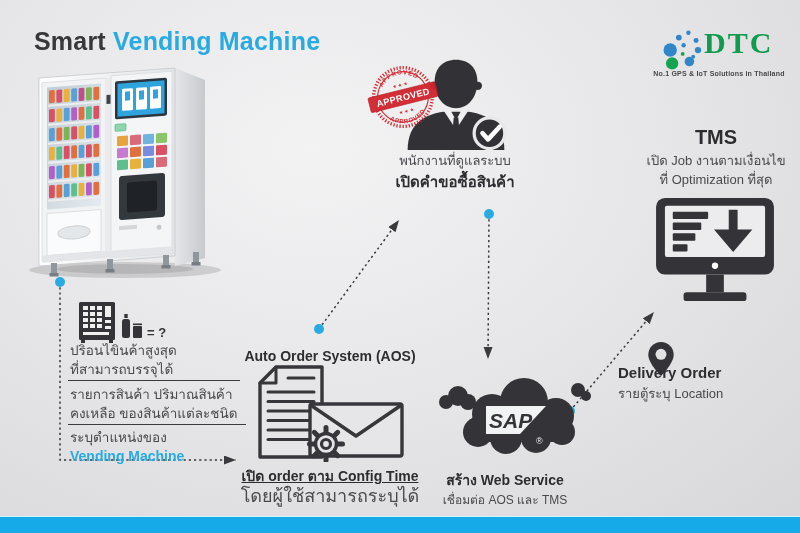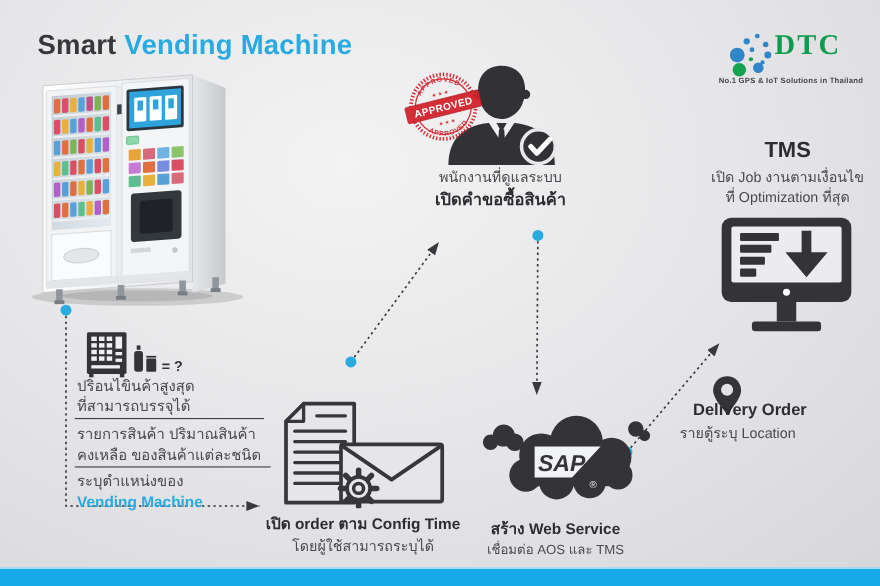--- a/index.html
+++ b/index.html
@@ -6,21 +6,21 @@
   .canvas{
     position:relative;width:800px;height:533px;overflow:hidden;
     font-family:"Liberation Sans","DejaVu Sans",sans-serif;
     background:radial-gradient(ellipse at 38% 28%, #f3f3f4 0%, #e7e7e9 45%, #d6d6d9 100%);
     padding-left:28px;
   }
   .abs{position:absolute;}
   .title{font-size:25px;font-weight:700;letter-spacing:.2px;}
   .title .t-dark{color:#38383a;}
   .title .t-blue{color:#29abe2;}
-  .logo-name{font-family:"Liberation Serif","DejaVu Serif",serif;font-weight:700;font-size:26px;color:#0f9c4e;letter-spacing:2px;}
+  .logo-name{font-family:"Liberation Serif","DejaVu Serif",serif;font-weight:700;font-size:30px;color:#0f9c4e;letter-spacing:2px;}
   .logo-tag{font-size:7px;font-weight:700;color:#47474a;text-align:center;letter-spacing:.2px;}
   .thai{font-size:13.5px;color:#4a4a4e;line-height:19px;margin:0;}
   .bold-dark{font-weight:700;color:#2d2d31;}
   .center{text-align:center;}
   .divider{border-top:1.6px solid #3c3c40;height:0;}
   .blue-strong{color:#29abe2;font-weight:700;font-size:14px;}
   .tms-title{font-size:20px;font-weight:700;color:#2d2d31;}
   .bottom-bar{left:0;bottom:0;width:800px;height:16px;background:#16aae9;border-top:1px solid #d6f3fd;}
   svg{display:block;}
   .stamp{transform:rotate(-14deg);opacity:.95;}
@@ -285,20 +285,21 @@
       <rect x="19" y="38" width="23" height="7.5" rx="1"></rect>
       <rect x="19" y="49" width="15" height="7.5" rx="1"></rect>
       <rect x="76" y="14" width="9" height="22"></rect>
       <polygon points="61,34 100,34 80.5,57"></polygon>
     </g>
     <circle cx="62" cy="71" r="3.2" fill="#ffffff"></circle>
     <rect x="53" y="80" width="18" height="18" fill="#333338"></rect>
     <rect x="30" y="98" width="64" height="9" rx="3" fill="#333338"></rect>
   </svg>
 
+  <div class="abs thai center bold-dark" style="left:230px;top:347px;width:200px;font-size:14px;">Auto Order System (AOS)</div>
   <svg class="abs" style="left:250px;top:364px;" width="158" height="98" viewBox="0 0 158 98">
     <g stroke="#36363b" stroke-linejoin="round" stroke-linecap="round">
       <path d="M26,3 L72,3 L72,93 L10,93 L10,19 Z" fill="#e6e6e8" stroke-width="3.4"></path>
       <path d="M26,3 L26,19 L10,19" fill="none" stroke-width="3"></path>
       <line x1="38" y1="14" x2="64" y2="14" stroke-width="3"></line>
       <line x1="18" y1="28" x2="64" y2="28" stroke-width="3"></line>
       <line x1="18" y1="37.5" x2="64" y2="37.5" stroke-width="3"></line>
       <line x1="18" y1="47" x2="64" y2="47" stroke-width="3"></line>
       <line x1="18" y1="56.5" x2="64" y2="56.5" stroke-width="3"></line>
       <line x1="18" y1="66" x2="64" y2="66" stroke-width="3"></line>
@@ -312,22 +313,22 @@
           <line x1="68.9" y1="87.1" x2="64.3" y2="91.7"></line>
         <line x1="66" y1="80" x2="59.5" y2="80"></line>
           <line x1="68.9" y1="72.9" x2="64.3" y2="68.3"></line>
         <line x1="76" y1="70" x2="76" y2="63.5"></line>
           <line x1="83.1" y1="72.9" x2="87.7" y2="68.3"></line>
       </g>
       <circle cx="76" cy="80" r="10.5" fill="#e6e6e8" stroke-width="3.4"></circle>
       <circle cx="76" cy="80" r="4.5" fill="#e6e6e8" stroke-width="3.2"></circle>
     </g>
   </svg>
-  <p class="abs thai center bold-dark" style="left:225px;top:467px;width:210px;font-size:14px;">เปิด order ตาม Config Time</p>
-  <p class="abs thai center" style="left:225px;top:487px;width:210px;font-size:13px;">โดยผู้ใช้สามารถระบุได้</p>
+  <p class="abs thai center bold-dark" style="left:225px;top:467px;width:210px;font-size:14px;text-decoration:underline;">เปิด order ตาม Config Time</p>
+  <p class="abs thai center" style="left:225px;top:487px;width:210px;font-size:18px;">โดยผู้ใช้สามารถระบุได้</p>
 
   <svg class="abs" style="left:432px;top:374px;" width="160" height="94" viewBox="0 0 160 94">
     <g fill="#333338">
       <circle cx="26" cy="22" r="10"></circle>
         <circle cx="14" cy="28" r="7"></circle>
         <circle cx="36" cy="28" r="8"></circle>
       <circle cx="146" cy="16" r="7"></circle>
         <circle cx="154" cy="22" r="5"></circle>
       <circle cx="60" cy="40" r="20"></circle>
         <circle cx="92" cy="28" r="24"></circle>
@@ -342,18 +343,18 @@
     <text x="57" y="54" font-size="21" font-weight="700" font-style="italic" fill="#333338">SAP</text>
     <text x="104" y="70" font-size="9" fill="#f2f3f5">®</text>
   </svg>
   <p class="abs thai center bold-dark" style="left:415px;top:471px;width:180px;font-size:14px;">สร้าง Web Service</p>
   <p class="abs thai center" style="left:415px;top:491px;width:180px;font-size:12px;">เชื่อมต่อ AOS และ TMS</p>
 
   <svg class="abs" style="left:645px;top:340px;" width="32" height="38" viewBox="0 0 34 40">
     <path d="M17,2 C9.5,2 3.5,8 3.5,15.5 C3.5,25 17,38 17,38 C17,38 30.5,25 30.5,15.5 C30.5,8 24.5,2 17,2 Z" fill="#333338"></path>
     <circle cx="17" cy="15" r="5.8" fill="#e2e2e4"></circle>
   </svg>
-  <p class="abs thai bold-dark" style="left:618px;top:363px;font-size:15px;margin-left:12px;">Delivery Order</p>
+  <p class="abs thai bold-dark" style="left:618px;top:363px;font-size:15px;">Delivery Order</p>
   <p class="abs thai" style="left:618px;top:384px;font-size:13px;">รายตู้ระบุ Location</p>
 
   <div class="abs bottom-bar"></div>
 
 </div>
 
 </body></html>

